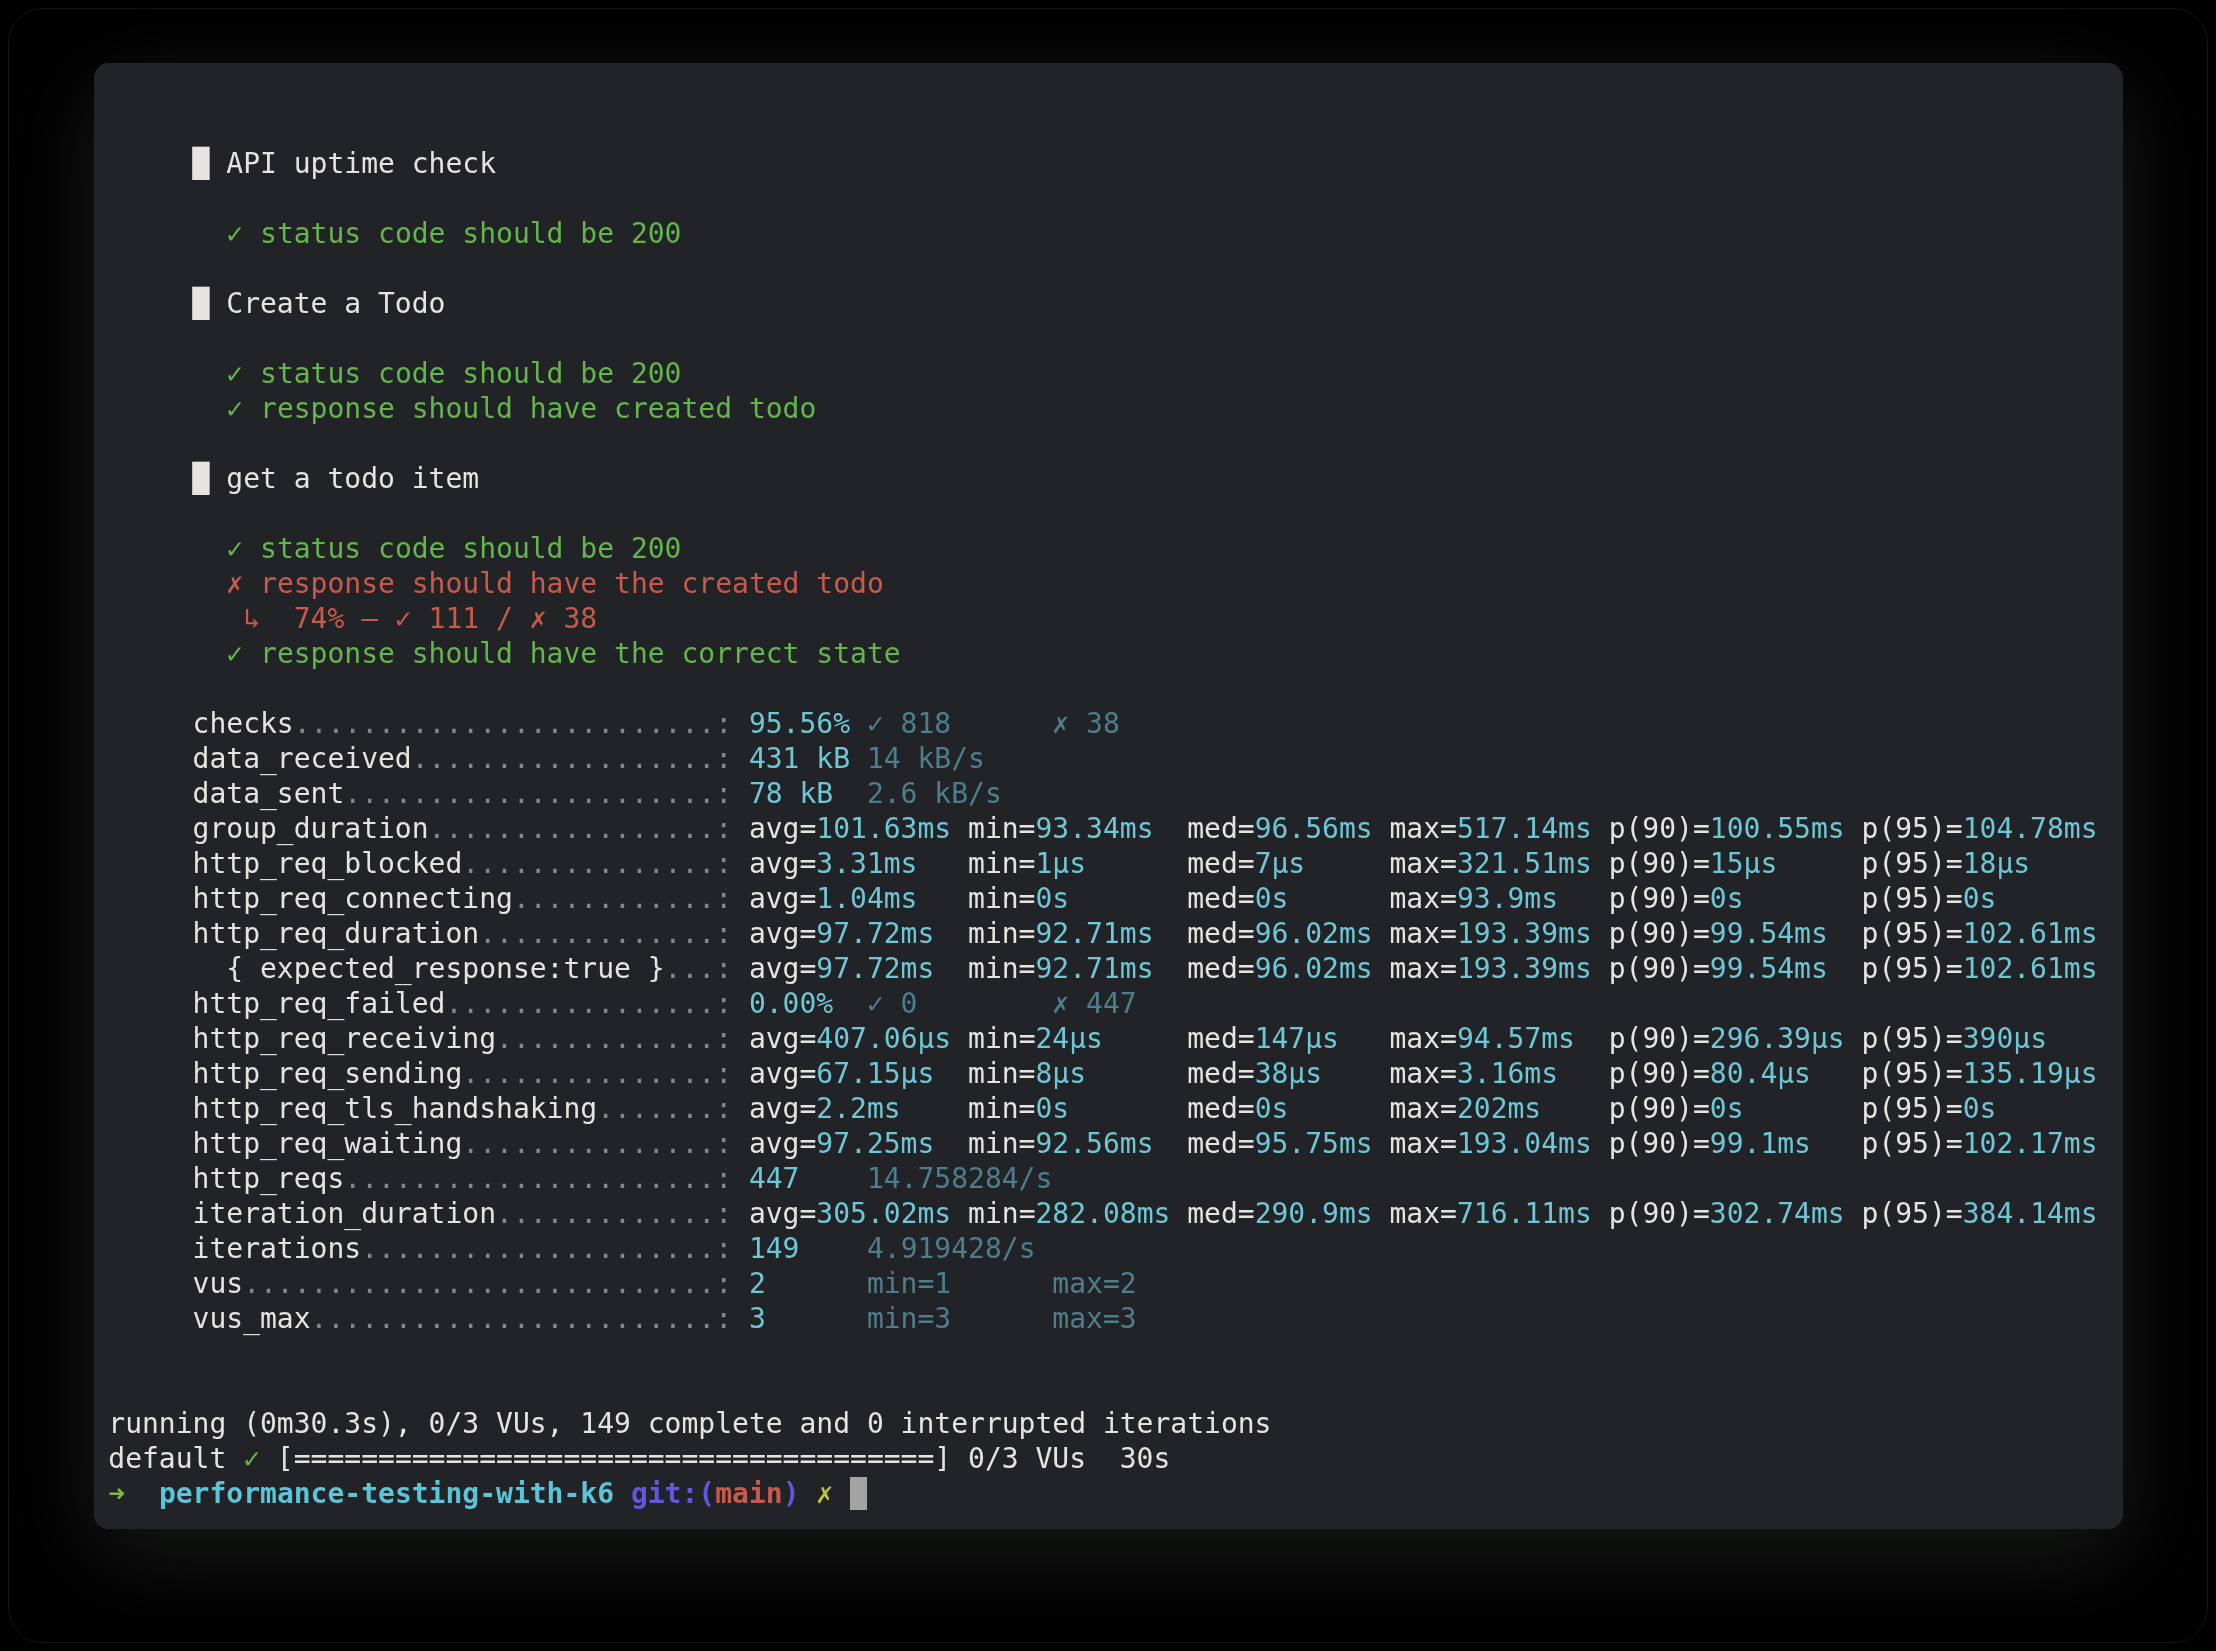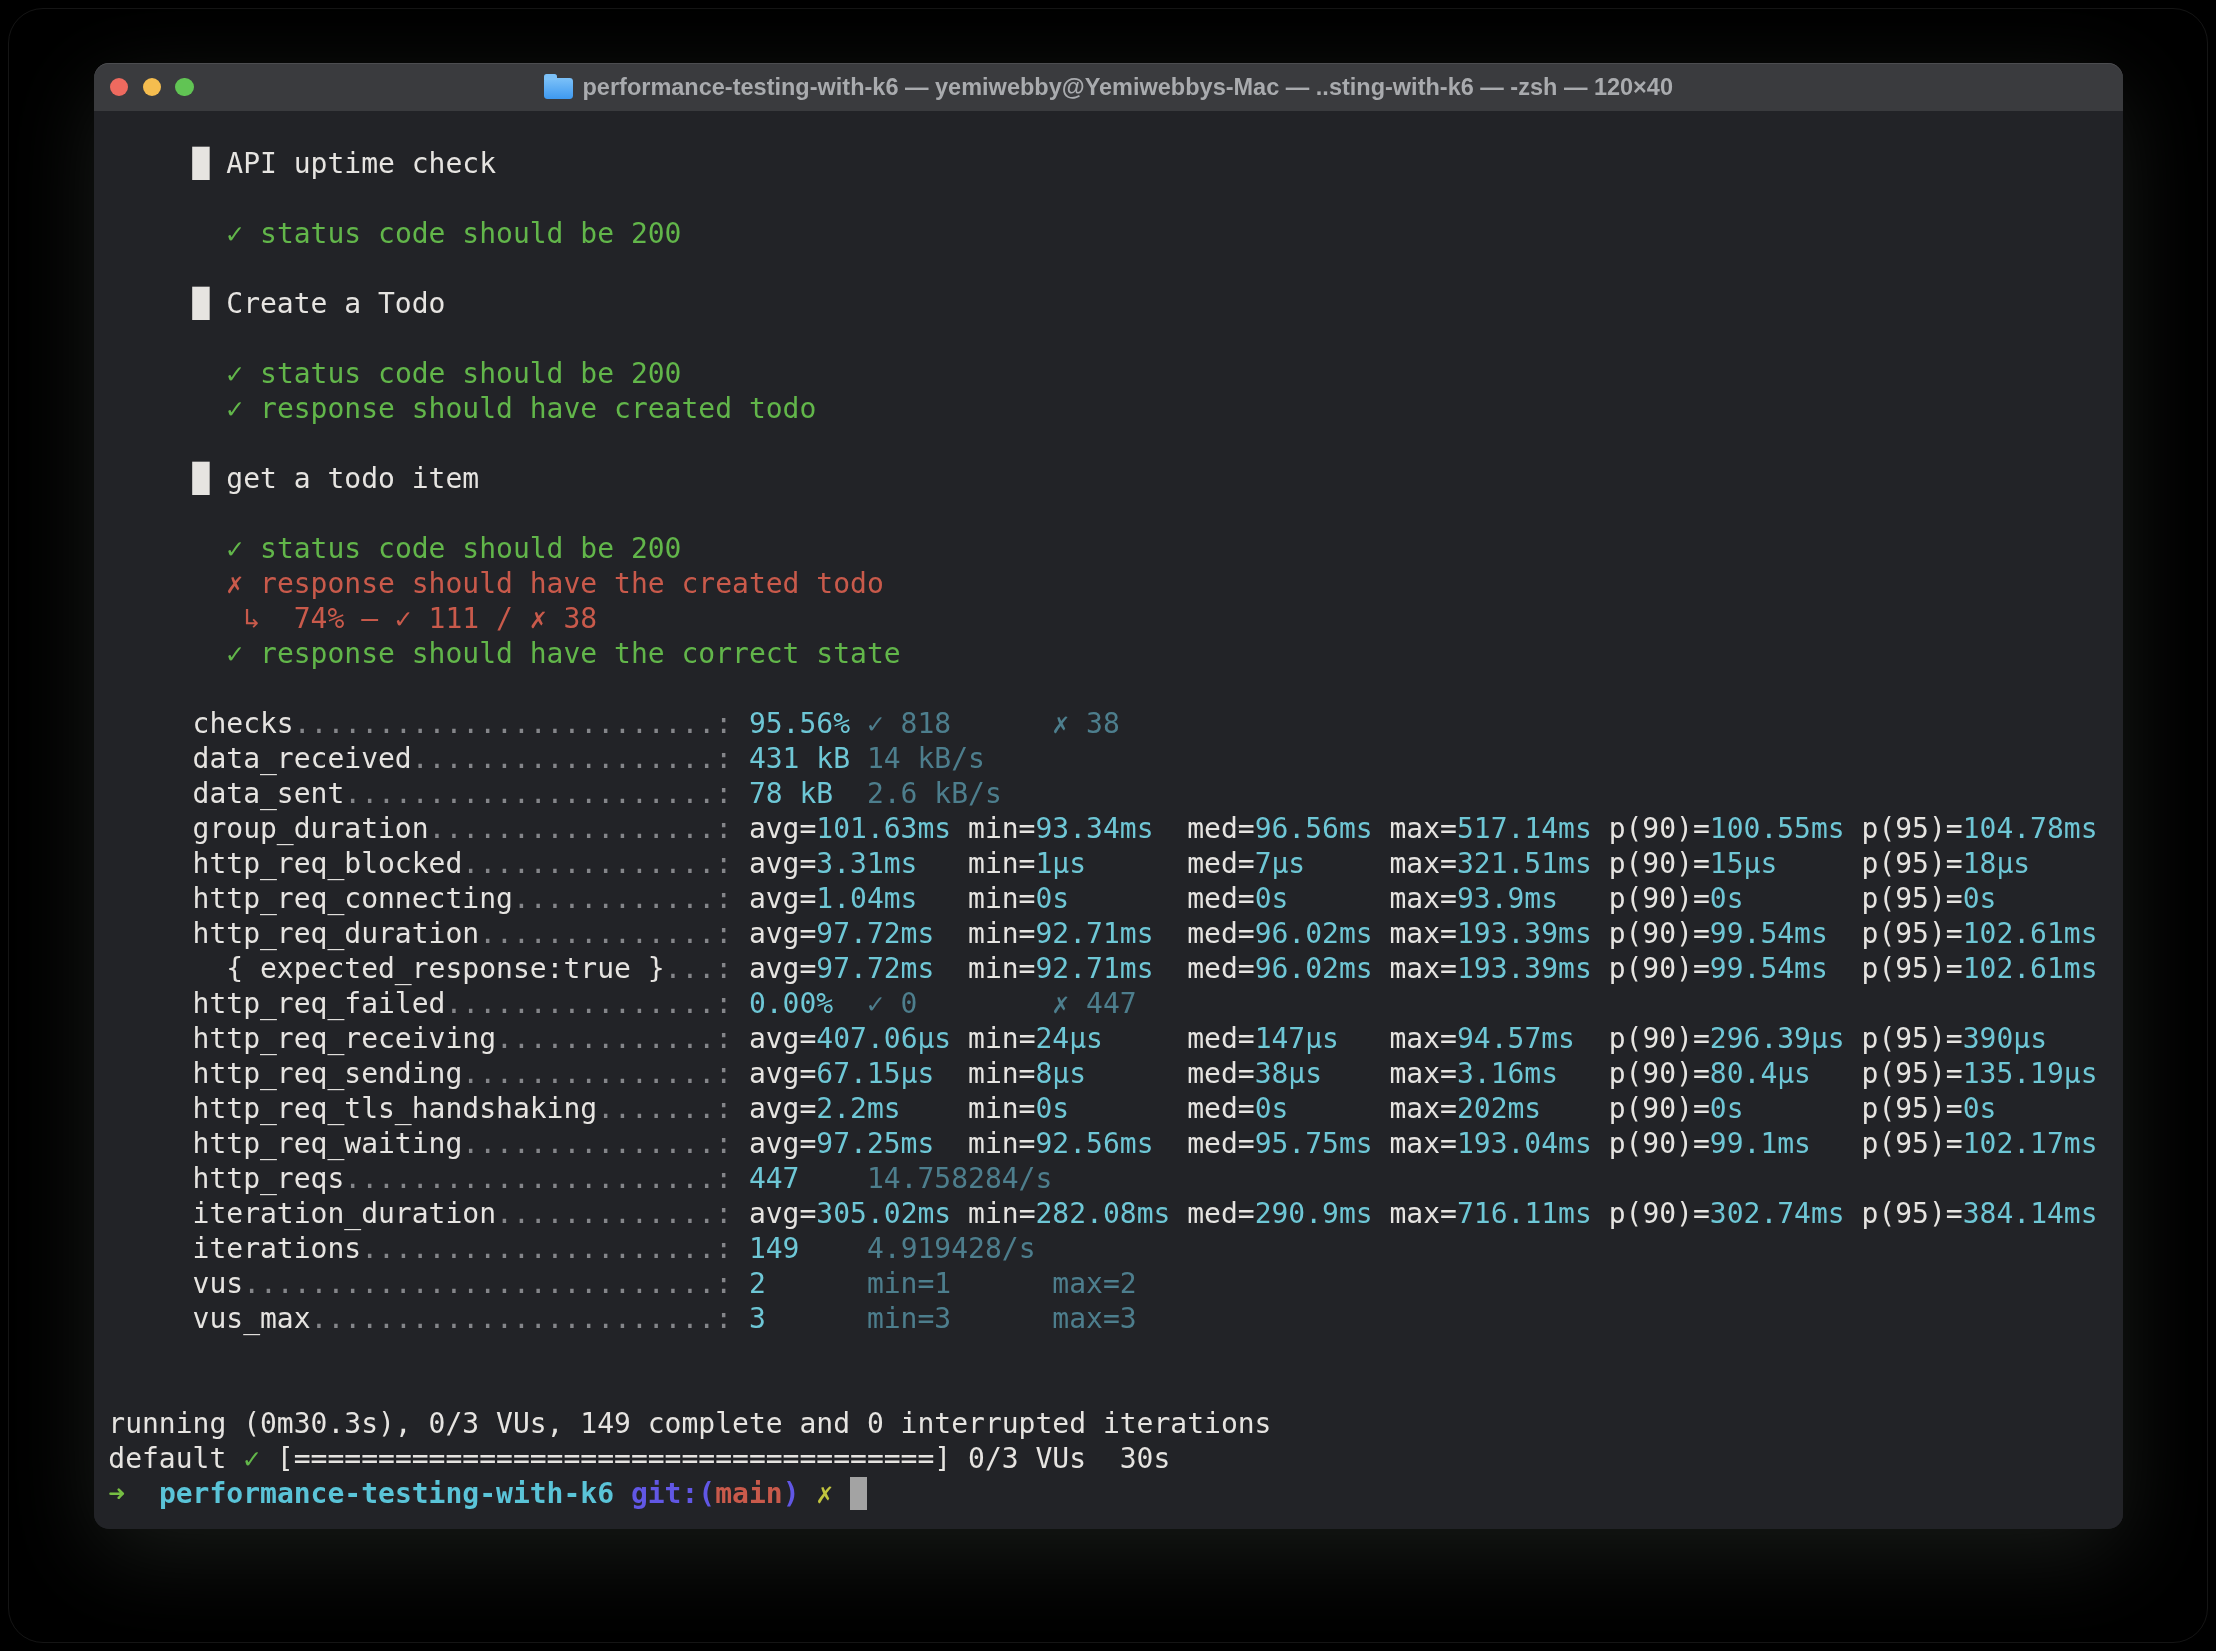--- a/index.html
+++ b/index.html
@@ -23,26 +23,15 @@
   .tl{height:35px;}
   .cursor{background:#a3a3a3;color:transparent;}
   .b{font-weight:700;}
 </style>
 </head>
 <body>
 
 <div class="canvas-frame"></div>
 
 <div class="window">
-  <div class="titlebar" style="background: rgb(58, 59, 62);">
-    <div class="lights">
-      <button class="light" style="background: rgb(238, 106, 95);"></button>
-      <button class="light" style="background: rgb(245, 189, 79);"></button>
-      <button class="light" style="background: rgb(97, 196, 84);"></button>
-    </div>
-    <div class="title">
-      <span class="folder"></span>
-      <span>performance-testing-with-k6 — yemiwebby@Yemiwebbys-Mac — ..sting-with-k6 — -zsh — 120×40</span>
-    </div>
-  </div>
   <div class="screen" style="background: rgb(34, 35, 39);"><div class="tl">&nbsp;</div><div class="tl"><span style="color: rgb(230, 228, 225);">     █ API uptime check</span></div><div class="tl">&nbsp;</div><div class="tl"><span style="color: rgb(230, 228, 225);">       </span><span style="color: rgb(98, 182, 74);">✓ status code should be 200</span></div><div class="tl">&nbsp;</div><div class="tl"><span style="color: rgb(230, 228, 225);">     █ Create a Todo</span></div><div class="tl">&nbsp;</div><div class="tl"><span style="color: rgb(230, 228, 225);">       </span><span style="color: rgb(98, 182, 74);">✓ status code should be 200</span></div><div class="tl"><span style="color: rgb(230, 228, 225);">       </span><span style="color: rgb(98, 182, 74);">✓ response should have created todo</span></div><div class="tl">&nbsp;</div><div class="tl"><span style="color: rgb(230, 228, 225);">     █ get a todo item</span></div><div class="tl">&nbsp;</div><div class="tl"><span style="color: rgb(230, 228, 225);">       </span><span style="color: rgb(98, 182, 74);">✓ status code should be 200</span></div><div class="tl"><span style="color: rgb(230, 228, 225);">       </span><span style="color: rgb(201, 90, 75);">✗ response should have the created todo</span></div><div class="tl"><span style="color: rgb(230, 228, 225);">        </span><span style="color: rgb(201, 90, 75);">↳  74% — ✓ 111 / ✗ 38</span></div><div class="tl"><span style="color: rgb(230, 228, 225);">       </span><span style="color: rgb(98, 182, 74);">✓ response should have the correct state</span></div><div class="tl">&nbsp;</div><div class="tl"><span style="color: rgb(230, 228, 225);">     checks</span><span style="color: rgb(133, 134, 138);">.........................: </span><span style="color: rgb(110, 199, 214);">95.56% </span><span style="color: rgb(77, 126, 141);">✓ 818</span><span style="color: rgb(230, 228, 225);">      </span><span style="color: rgb(77, 126, 141);">✗ 38</span></div><div class="tl"><span style="color: rgb(230, 228, 225);">     data_received</span><span style="color: rgb(133, 134, 138);">..................: </span><span style="color: rgb(110, 199, 214);">431 kB </span><span style="color: rgb(77, 126, 141);">14 kB/s</span></div><div class="tl"><span style="color: rgb(230, 228, 225);">     data_sent</span><span style="color: rgb(133, 134, 138);">......................: </span><span style="color: rgb(110, 199, 214);">78 kB  </span><span style="color: rgb(77, 126, 141);">2.6 kB/s</span></div><div class="tl"><span style="color: rgb(230, 228, 225);">     group_duration</span><span style="color: rgb(133, 134, 138);">.................: </span><span style="color: rgb(230, 228, 225);">avg=</span><span style="color: rgb(110, 199, 214);">101.63ms </span><span style="color: rgb(230, 228, 225);">min=</span><span style="color: rgb(110, 199, 214);">93.34ms  </span><span style="color: rgb(230, 228, 225);">med=</span><span style="color: rgb(110, 199, 214);">96.56ms </span><span style="color: rgb(230, 228, 225);">max=</span><span style="color: rgb(110, 199, 214);">517.14ms </span><span style="color: rgb(230, 228, 225);">p(90)=</span><span style="color: rgb(110, 199, 214);">100.55ms </span><span style="color: rgb(230, 228, 225);">p(95)=</span><span style="color: rgb(110, 199, 214);">104.78ms</span></div><div class="tl"><span style="color: rgb(230, 228, 225);">     http_req_blocked</span><span style="color: rgb(133, 134, 138);">...............: </span><span style="color: rgb(230, 228, 225);">avg=</span><span style="color: rgb(110, 199, 214);">3.31ms   </span><span style="color: rgb(230, 228, 225);">min=</span><span style="color: rgb(110, 199, 214);">1µs      </span><span style="color: rgb(230, 228, 225);">med=</span><span style="color: rgb(110, 199, 214);">7µs     </span><span style="color: rgb(230, 228, 225);">max=</span><span style="color: rgb(110, 199, 214);">321.51ms </span><span style="color: rgb(230, 228, 225);">p(90)=</span><span style="color: rgb(110, 199, 214);">15µs     </span><span style="color: rgb(230, 228, 225);">p(95)=</span><span style="color: rgb(110, 199, 214);">18µs</span></div><div class="tl"><span style="color: rgb(230, 228, 225);">     http_req_connecting</span><span style="color: rgb(133, 134, 138);">............: </span><span style="color: rgb(230, 228, 225);">avg=</span><span style="color: rgb(110, 199, 214);">1.04ms   </span><span style="color: rgb(230, 228, 225);">min=</span><span style="color: rgb(110, 199, 214);">0s       </span><span style="color: rgb(230, 228, 225);">med=</span><span style="color: rgb(110, 199, 214);">0s      </span><span style="color: rgb(230, 228, 225);">max=</span><span style="color: rgb(110, 199, 214);">93.9ms   </span><span style="color: rgb(230, 228, 225);">p(90)=</span><span style="color: rgb(110, 199, 214);">0s       </span><span style="color: rgb(230, 228, 225);">p(95)=</span><span style="color: rgb(110, 199, 214);">0s</span></div><div class="tl"><span style="color: rgb(230, 228, 225);">     http_req_duration</span><span style="color: rgb(133, 134, 138);">..............: </span><span style="color: rgb(230, 228, 225);">avg=</span><span style="color: rgb(110, 199, 214);">97.72ms  </span><span style="color: rgb(230, 228, 225);">min=</span><span style="color: rgb(110, 199, 214);">92.71ms  </span><span style="color: rgb(230, 228, 225);">med=</span><span style="color: rgb(110, 199, 214);">96.02ms </span><span style="color: rgb(230, 228, 225);">max=</span><span style="color: rgb(110, 199, 214);">193.39ms </span><span style="color: rgb(230, 228, 225);">p(90)=</span><span style="color: rgb(110, 199, 214);">99.54ms  </span><span style="color: rgb(230, 228, 225);">p(95)=</span><span style="color: rgb(110, 199, 214);">102.61ms</span></div><div class="tl"><span style="color: rgb(230, 228, 225);">       { expected_response:true }</span><span style="color: rgb(133, 134, 138);">...: </span><span style="color: rgb(230, 228, 225);">avg=</span><span style="color: rgb(110, 199, 214);">97.72ms  </span><span style="color: rgb(230, 228, 225);">min=</span><span style="color: rgb(110, 199, 214);">92.71ms  </span><span style="color: rgb(230, 228, 225);">med=</span><span style="color: rgb(110, 199, 214);">96.02ms </span><span style="color: rgb(230, 228, 225);">max=</span><span style="color: rgb(110, 199, 214);">193.39ms </span><span style="color: rgb(230, 228, 225);">p(90)=</span><span style="color: rgb(110, 199, 214);">99.54ms  </span><span style="color: rgb(230, 228, 225);">p(95)=</span><span style="color: rgb(110, 199, 214);">102.61ms</span></div><div class="tl"><span style="color: rgb(230, 228, 225);">     http_req_failed</span><span style="color: rgb(133, 134, 138);">................: </span><span style="color: rgb(110, 199, 214);">0.00%  </span><span style="color: rgb(77, 126, 141);">✓ 0</span><span style="color: rgb(230, 228, 225);">        </span><span style="color: rgb(77, 126, 141);">✗ 447</span></div><div class="tl"><span style="color: rgb(230, 228, 225);">     http_req_receiving</span><span style="color: rgb(133, 134, 138);">.............: </span><span style="color: rgb(230, 228, 225);">avg=</span><span style="color: rgb(110, 199, 214);">407.06µs </span><span style="color: rgb(230, 228, 225);">min=</span><span style="color: rgb(110, 199, 214);">24µs     </span><span style="color: rgb(230, 228, 225);">med=</span><span style="color: rgb(110, 199, 214);">147µs   </span><span style="color: rgb(230, 228, 225);">max=</span><span style="color: rgb(110, 199, 214);">94.57ms  </span><span style="color: rgb(230, 228, 225);">p(90)=</span><span style="color: rgb(110, 199, 214);">296.39µs </span><span style="color: rgb(230, 228, 225);">p(95)=</span><span style="color: rgb(110, 199, 214);">390µs</span></div><div class="tl"><span style="color: rgb(230, 228, 225);">     http_req_sending</span><span style="color: rgb(133, 134, 138);">...............: </span><span style="color: rgb(230, 228, 225);">avg=</span><span style="color: rgb(110, 199, 214);">67.15µs  </span><span style="color: rgb(230, 228, 225);">min=</span><span style="color: rgb(110, 199, 214);">8µs      </span><span style="color: rgb(230, 228, 225);">med=</span><span style="color: rgb(110, 199, 214);">38µs    </span><span style="color: rgb(230, 228, 225);">max=</span><span style="color: rgb(110, 199, 214);">3.16ms   </span><span style="color: rgb(230, 228, 225);">p(90)=</span><span style="color: rgb(110, 199, 214);">80.4µs   </span><span style="color: rgb(230, 228, 225);">p(95)=</span><span style="color: rgb(110, 199, 214);">135.19µs</span></div><div class="tl"><span style="color: rgb(230, 228, 225);">     http_req_tls_handshaking</span><span style="color: rgb(133, 134, 138);">.......: </span><span style="color: rgb(230, 228, 225);">avg=</span><span style="color: rgb(110, 199, 214);">2.2ms    </span><span style="color: rgb(230, 228, 225);">min=</span><span style="color: rgb(110, 199, 214);">0s       </span><span style="color: rgb(230, 228, 225);">med=</span><span style="color: rgb(110, 199, 214);">0s      </span><span style="color: rgb(230, 228, 225);">max=</span><span style="color: rgb(110, 199, 214);">202ms    </span><span style="color: rgb(230, 228, 225);">p(90)=</span><span style="color: rgb(110, 199, 214);">0s       </span><span style="color: rgb(230, 228, 225);">p(95)=</span><span style="color: rgb(110, 199, 214);">0s</span></div><div class="tl"><span style="color: rgb(230, 228, 225);">     http_req_waiting</span><span style="color: rgb(133, 134, 138);">...............: </span><span style="color: rgb(230, 228, 225);">avg=</span><span style="color: rgb(110, 199, 214);">97.25ms  </span><span style="color: rgb(230, 228, 225);">min=</span><span style="color: rgb(110, 199, 214);">92.56ms  </span><span style="color: rgb(230, 228, 225);">med=</span><span style="color: rgb(110, 199, 214);">95.75ms </span><span style="color: rgb(230, 228, 225);">max=</span><span style="color: rgb(110, 199, 214);">193.04ms </span><span style="color: rgb(230, 228, 225);">p(90)=</span><span style="color: rgb(110, 199, 214);">99.1ms   </span><span style="color: rgb(230, 228, 225);">p(95)=</span><span style="color: rgb(110, 199, 214);">102.17ms</span></div><div class="tl"><span style="color: rgb(230, 228, 225);">     http_reqs</span><span style="color: rgb(133, 134, 138);">......................: </span><span style="color: rgb(110, 199, 214);">447    </span><span style="color: rgb(77, 126, 141);">14.758284/s</span></div><div class="tl"><span style="color: rgb(230, 228, 225);">     iteration_duration</span><span style="color: rgb(133, 134, 138);">.............: </span><span style="color: rgb(230, 228, 225);">avg=</span><span style="color: rgb(110, 199, 214);">305.02ms </span><span style="color: rgb(230, 228, 225);">min=</span><span style="color: rgb(110, 199, 214);">282.08ms </span><span style="color: rgb(230, 228, 225);">med=</span><span style="color: rgb(110, 199, 214);">290.9ms </span><span style="color: rgb(230, 228, 225);">max=</span><span style="color: rgb(110, 199, 214);">716.11ms </span><span style="color: rgb(230, 228, 225);">p(90)=</span><span style="color: rgb(110, 199, 214);">302.74ms </span><span style="color: rgb(230, 228, 225);">p(95)=</span><span style="color: rgb(110, 199, 214);">384.14ms</span></div><div class="tl"><span style="color: rgb(230, 228, 225);">     iterations</span><span style="color: rgb(133, 134, 138);">.....................: </span><span style="color: rgb(110, 199, 214);">149    </span><span style="color: rgb(77, 126, 141);">4.919428/s</span></div><div class="tl"><span style="color: rgb(230, 228, 225);">     vus</span><span style="color: rgb(133, 134, 138);">............................: </span><span style="color: rgb(110, 199, 214);">2      </span><span style="color: rgb(77, 126, 141);">min=1</span><span style="color: rgb(230, 228, 225);">      </span><span style="color: rgb(77, 126, 141);">max=2</span></div><div class="tl"><span style="color: rgb(230, 228, 225);">     vus_max</span><span style="color: rgb(133, 134, 138);">........................: </span><span style="color: rgb(110, 199, 214);">3      </span><span style="color: rgb(77, 126, 141);">min=3</span><span style="color: rgb(230, 228, 225);">      </span><span style="color: rgb(77, 126, 141);">max=3</span></div><div class="tl">&nbsp;</div><div class="tl">&nbsp;</div><div class="tl"><span style="color: rgb(230, 228, 225);">running (0m30.3s), 0/3 VUs, 149 complete and 0 interrupted iterations</span></div><div class="tl"><span style="color: rgb(230, 228, 225);">default </span><span style="color: rgb(98, 182, 74);">✓</span><span style="color: rgb(230, 228, 225);"> [======================================] 0/3 VUs  30s</span></div><div class="tl"><span class="b" style="color: rgb(118, 190, 67);">➜</span><span style="color: rgb(230, 228, 225);">  </span><span class="b" style="color: rgb(90, 196, 216);">performance-testing-with-k6</span><span style="color: rgb(230, 228, 225);"> </span><span class="b" style="color: rgb(97, 87, 229);">git:(</span><span class="b" style="color: rgb(201, 90, 75);">main</span><span class="b" style="color: rgb(97, 87, 229);">)</span><span style="color: rgb(230, 228, 225);"> </span><span class="b" style="color: rgb(194, 196, 62);">✗</span><span style="color: rgb(230, 228, 225);"> </span><span class="cursor"> </span></div></div>
 </div>
 
 
 </body></html>

